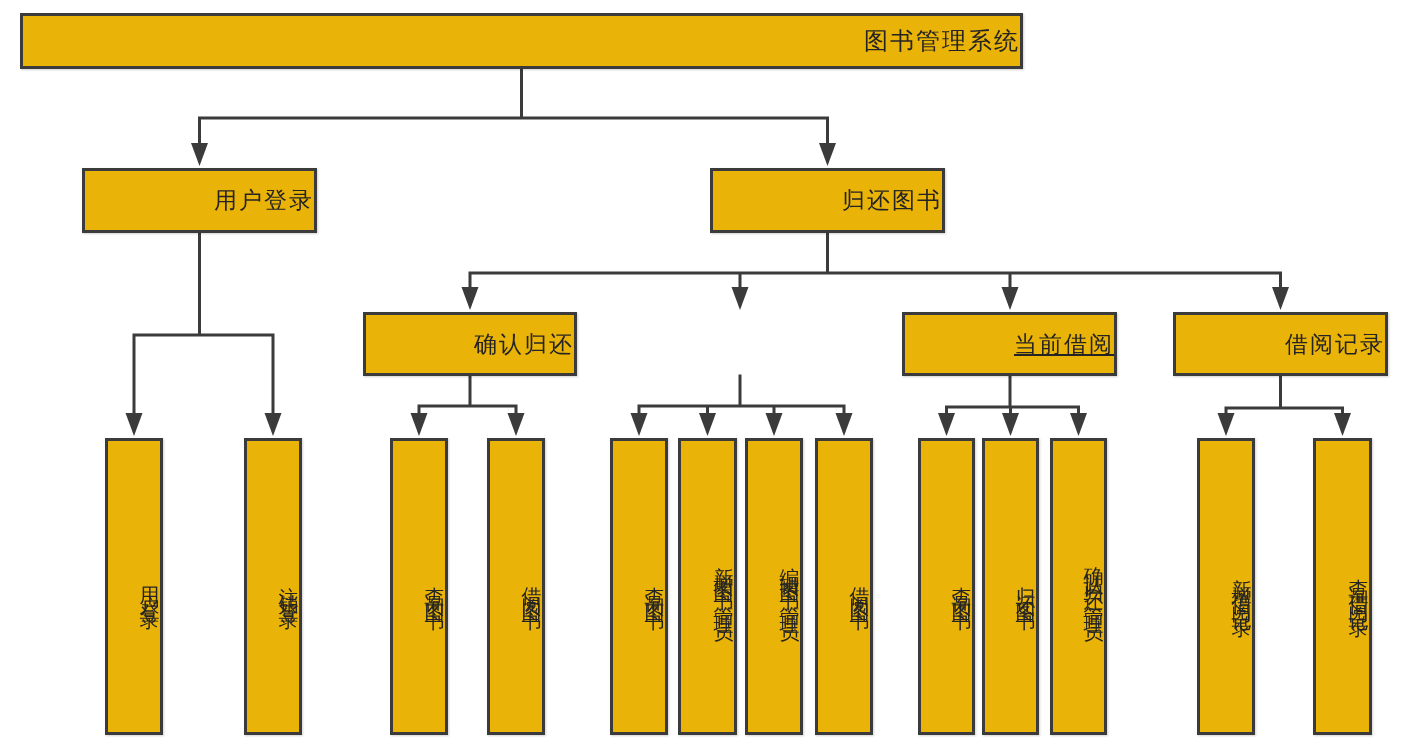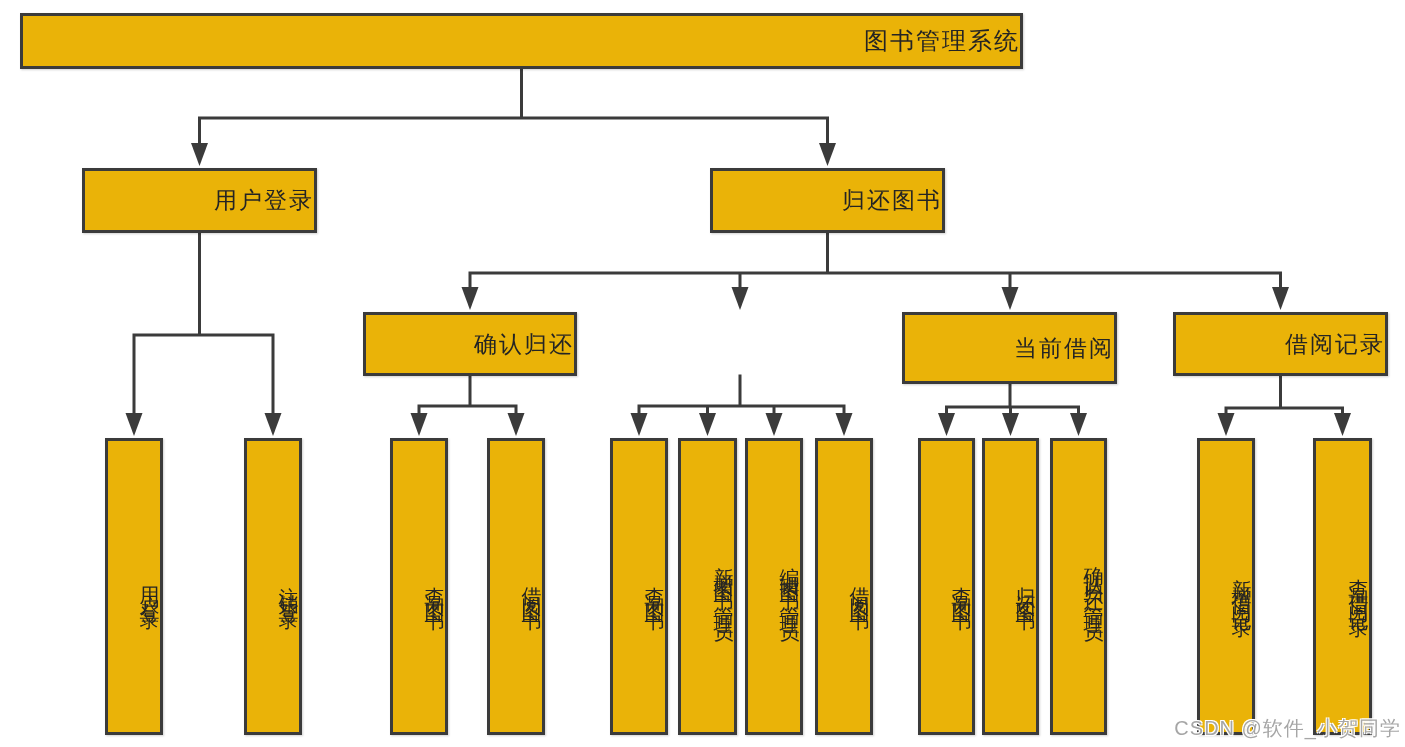--- a/index.html
+++ b/index.html
@@ -118,21 +118,21 @@
   <div class="node" style="left:82px;top:168px;width:235px;height:65px;">
     <span class="hlabel">用户登录</span>
   </div>
   <div class="node" style="left:710px;top:168px;width:235px;height:65px;">
     <span class="hlabel">归还图书</span>
   </div>
 
   <div class="node" style="left:363px;top:312px;width:214px;height:64px;">
     <span class="hlabel">确认归还</span>
   </div>
-  <div class="node" style="left:902px;top:312px;width:215px;height:72px;">
+  <div class="node" style="left:902px;top:312px;width:215px;height:64px;text-decoration:underline;">
     <span class="hlabel">当前借阅</span>
   </div>
   <div class="node" style="left:1173px;top:312px;width:215px;height:64px;">
     <span class="hlabel">借阅记录</span>
   </div>
 
   <div class="node leaf" style="left:105px;width:58px;">
     <span class="vlabel">用户登录</span>
   </div>
   <div class="node leaf" style="left:244px;width:58px;">
@@ -169,14 +169,13 @@
     <span class="vlabel">确认归还（管理员）</span>
   </div>
 
   <div class="node leaf" style="left:1197px;width:58px;">
     <span class="vlabel">新增借阅记录</span>
   </div>
   <div class="node leaf" style="left:1313px;width:59px;">
     <span class="vlabel">查询借阅记录</span>
   </div>
 
-  <div id="watermark">CSDN @软件_小贺同学</div>
 </div>
 
 </body></html>

